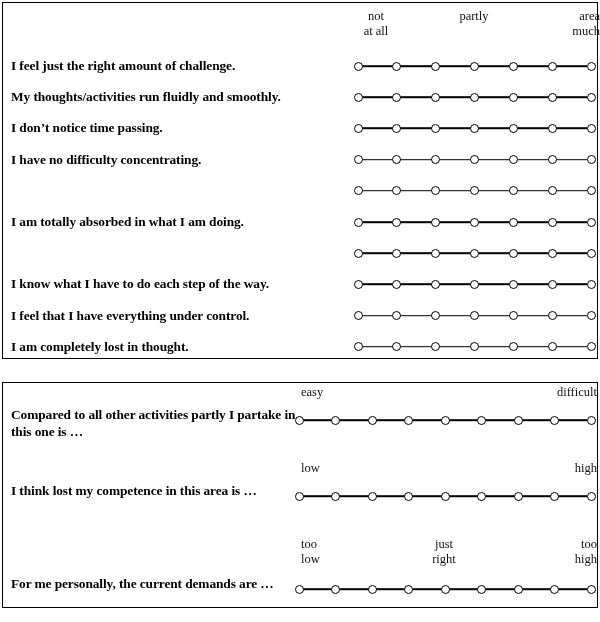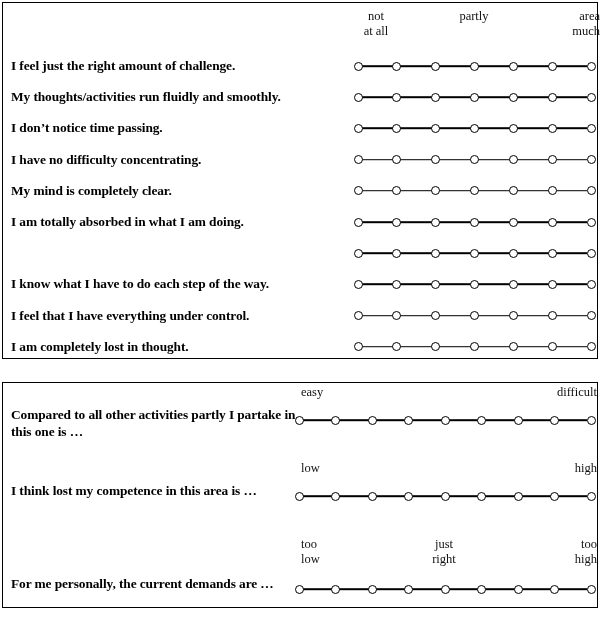--- a/index.html
+++ b/index.html
@@ -230,21 +230,20 @@
             <div class="opt" style="left: 0%;"></div>
             <div class="opt" style="left: 16.6667%;"></div>
             <div class="opt" style="left: 33.3333%;"></div>
             <div class="opt" style="left: 50%;"></div>
             <div class="opt" style="left: 66.6667%;"></div>
             <div class="opt" style="left: 83.3333%;"></div>
             <div class="opt" style="left: 100%;"></div>
           </div>
         </div>
         <div class="item-row" style="top: 177.8px;">
-          <div class="item-text">My mind is completely clear.</div>
           <div class="scale scale-7">
             <div class="track"></div>
             <div class="opt" style="left: 0%;"></div>
             <div class="opt" style="left: 16.6667%;"></div>
             <div class="opt" style="left: 33.3333%;"></div>
             <div class="opt" style="left: 50%;"></div>
             <div class="opt" style="left: 66.6667%;"></div>
             <div class="opt" style="left: 83.3333%;"></div>
             <div class="opt" style="left: 100%;"></div>
           </div>

